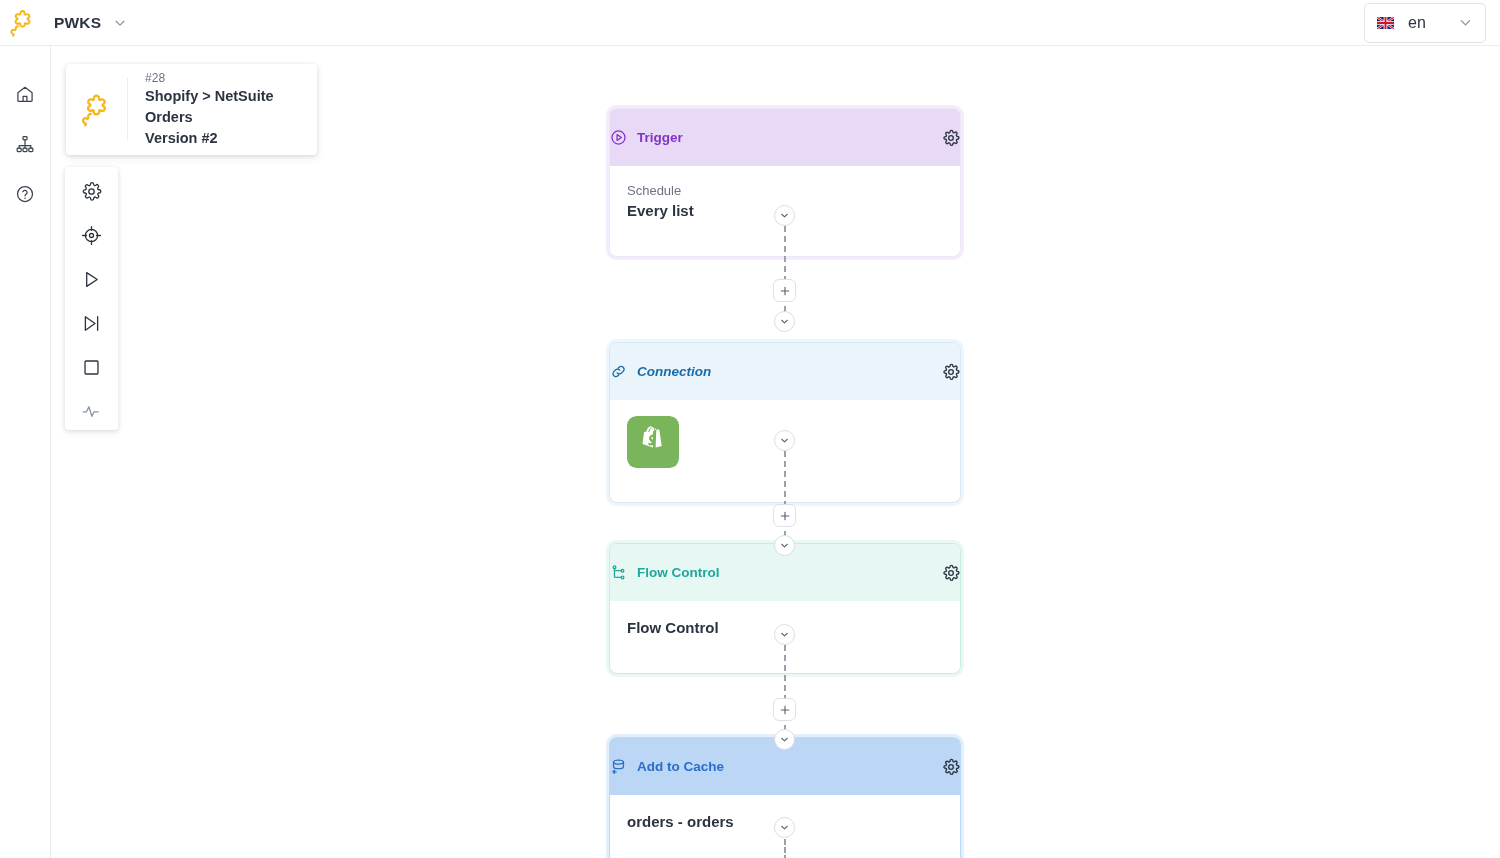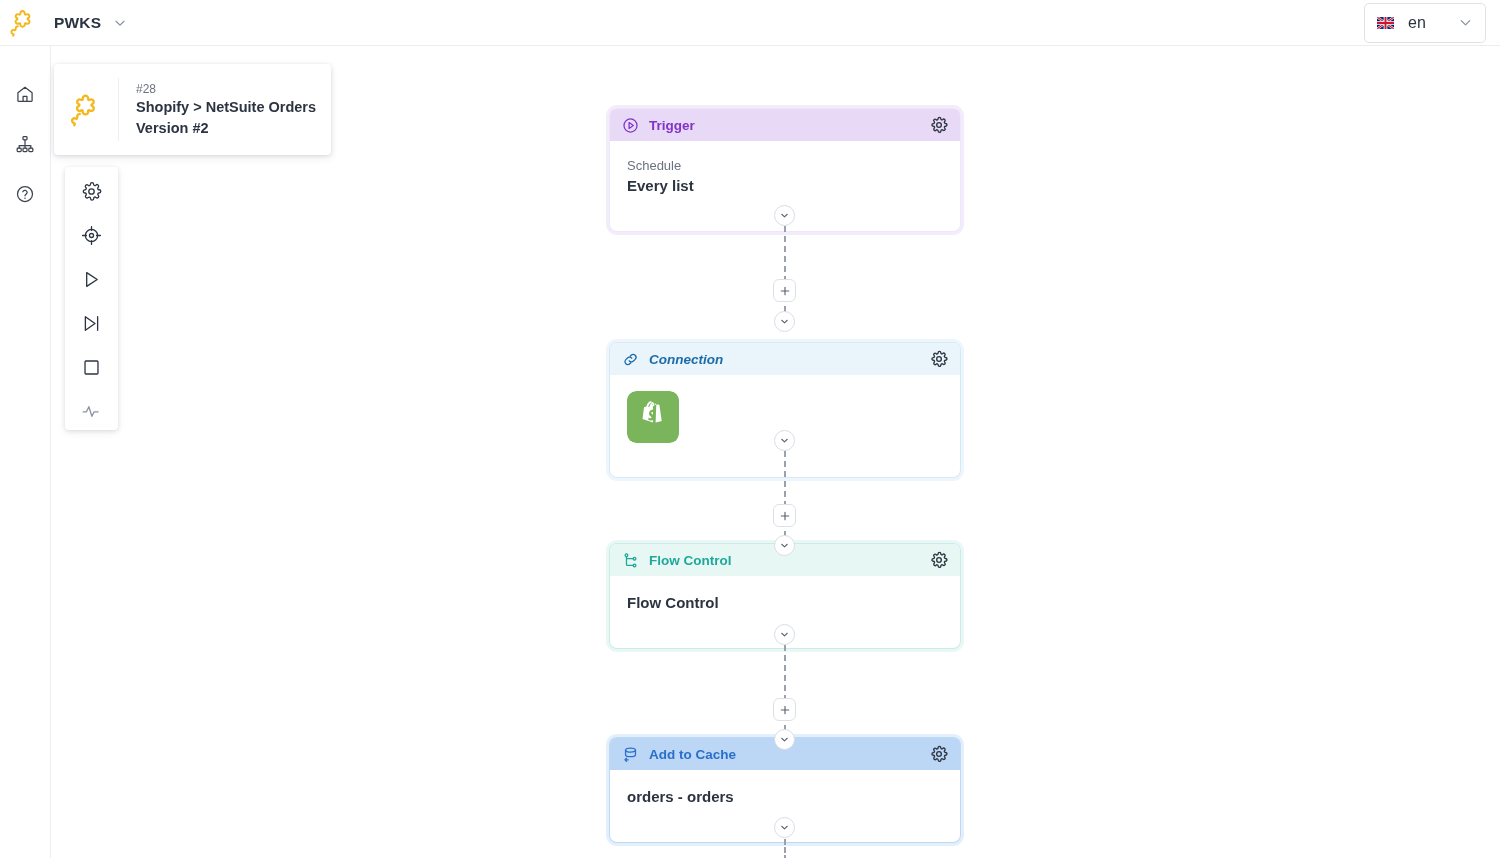--- a/index.html
+++ b/index.html
@@ -48,21 +48,21 @@
   
   .rail {
     position: absolute; top: 46px; left: 0; width: 51px; height: 812px;
     background: #fff; border-right: 1px solid #ededf0;
     display: flex; flex-direction: column; align-items: center; padding-top: 36px; gap: 26px;
   }
   .rail-icon { width: 24px; height: 24px; display: flex; align-items: center; justify-content: center; cursor: pointer; }
 
   
   .flow-card {
-    position: absolute; top: 64px; left: 54px; width: 277px; height: 91px;
+    position: absolute; top: 64px; left: 66px; width: 251px; height: 91px;
     background: #fff; border-radius: 4px;
     box-shadow: 0 1px 4px rgba(30,40,60,.14), 0 3px 10px rgba(30,40,60,.07);
     display: flex; align-items: center;
   }
   .flow-card-logo { width: 64px; display: flex; justify-content: center; align-items: center; }
   .flow-card-divider { width: 1px; align-self: stretch; background: #eceef1; margin: 14px 0; }
   .flow-card-text { padding-left: 17px; }
   .flow-num { font-size: 12px; color: #6b7380; line-height: 16px; }
   .flow-title { font-size: 14.5px; font-weight: 700; color: #2b3440; line-height: 21px; }
 
@@ -76,22 +76,22 @@
   .palette-icon { width: 24px; height: 24px; display: flex; align-items: center; justify-content: center; cursor: pointer; }
 
   
   .canvas { position: absolute; top: 46px; left: 51px; width: 1449px; height: 812px; overflow: hidden; }
 
   .node {
     position: absolute; left: 559px; width: 350px;
     background: #fff; border-radius: 7px;
   }
   .node-head {
-    height: 32px; border-radius: 6px 6px 0 0;
-    display: flex; align-items: center; padding: 0 12px;
+    height: 57px; border-radius: 6px 6px 0 0;
+    display: flex; align-items: center; padding: 0 0;
   }
   .node-head-icon { width: 17px; height: 17px; display: flex; align-items: center; justify-content: center; }
   .node-head-label { font-size: 13.5px; font-weight: 700; margin-left: 10px; }
   .node-gear { margin-left: auto; width: 18px; height: 18px; display: flex; cursor: pointer; }
   .node-body { padding: 16px 17px 34px 17px; }
   .node-sub { font-size: 13px; color: #6b7380; line-height: 18px; }
   .node-main { font-size: 15px; font-weight: 700; color: #2b3440; line-height: 22px; }
   .node-row { display: flex; align-items: center; gap: 17px; }
 
   .shopify-logo { width: 52px; height: 52px; border-radius: 9px; flex: 0 0 52px; display: block; }

